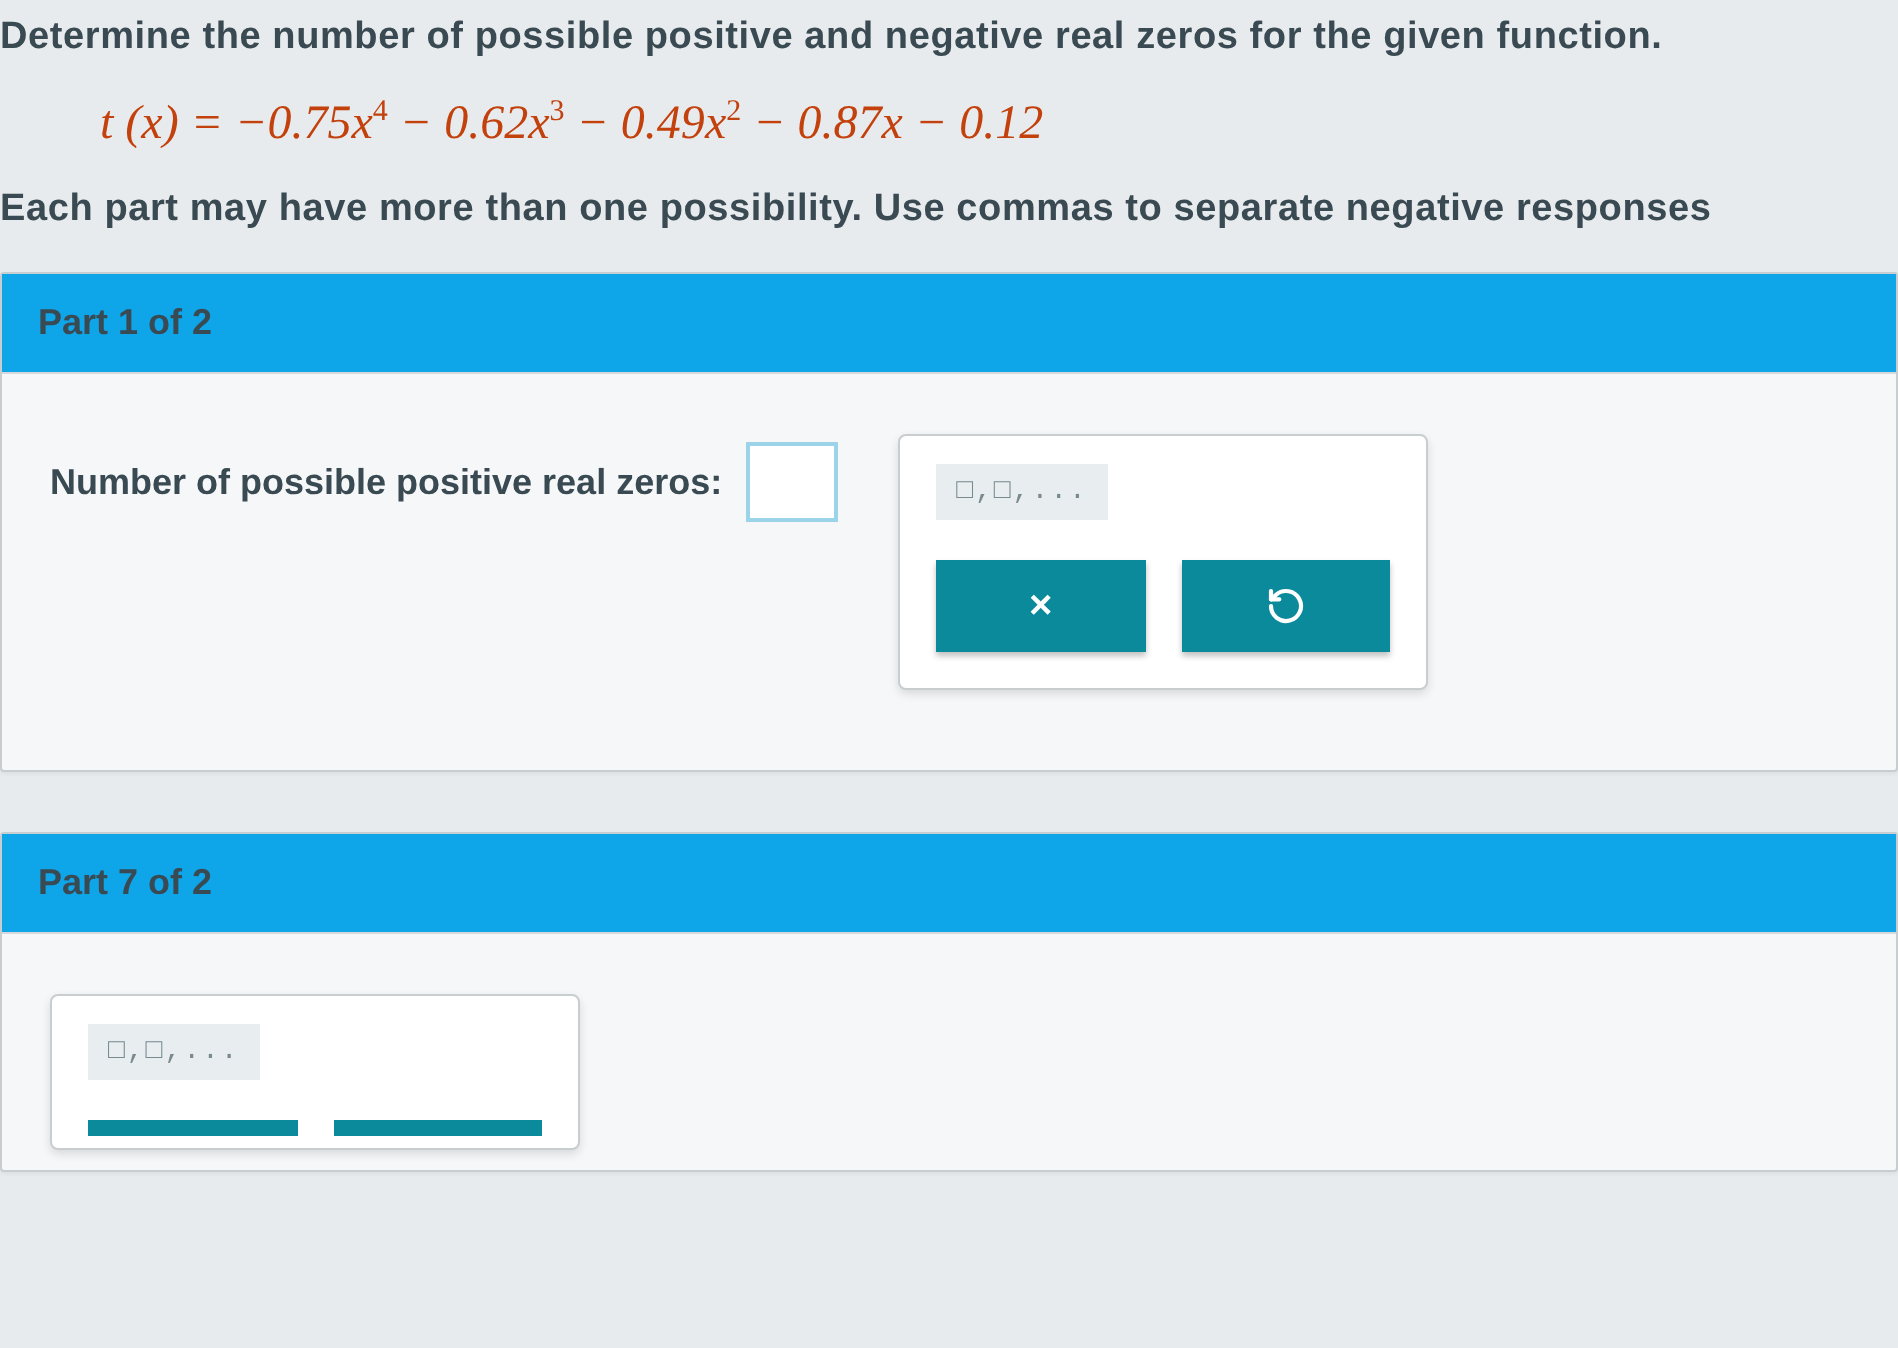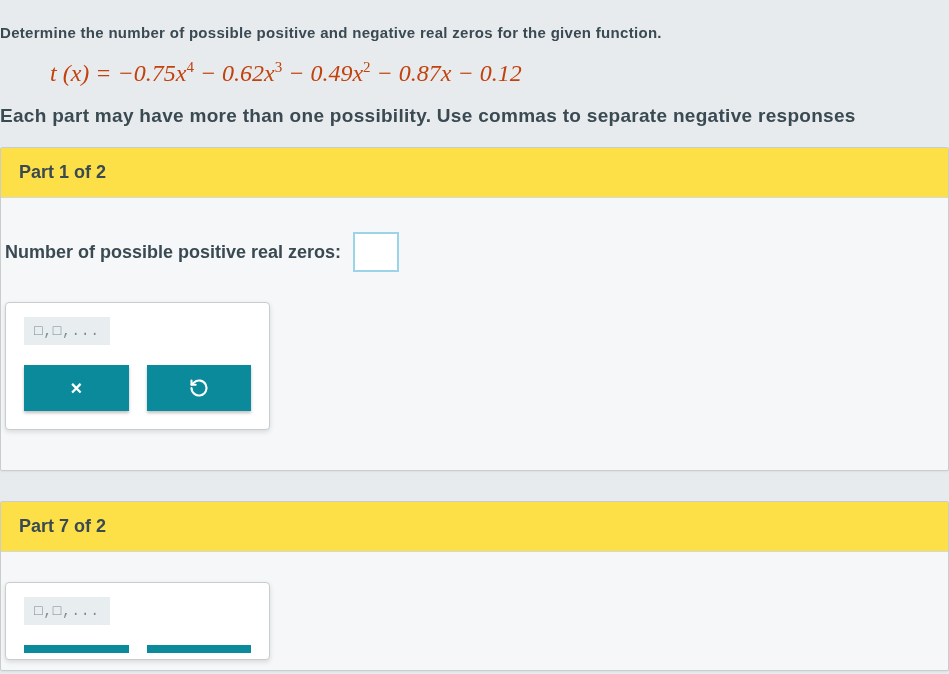--- a/index.html
+++ b/index.html
@@ -9,23 +9,23 @@
     }
     body {
       font-family: Arial, Helvetica, sans-serif;
       background: #e8ebed;
       width: 949px;
       height: 674px;
       overflow: hidden;
       color: #3a4a52;
     }
     .instruction {
-      font-size: 15px;
+      font-size: 19px;
       font-weight: bold;
-      padding: 24px 0 10px 0;
+      padding: 8px 0 10px 0;
       letter-spacing: 0.3px;
     }
     .equation {
       font-family: 'Times New Roman', serif;
       font-size: 24px;
       font-style: italic;
       padding: 8px 0 18px 50px;
       color: #c2410c;
     }
     .equation sup {
@@ -39,33 +39,32 @@
       letter-spacing: 0.3px;
     }
     .part-container {
       background: #f5f7f8;
       border: 1px solid #c8cdd0;
       border-radius: 2px;
       margin-bottom: 30px;
       box-shadow: 0 1px 2px rgba(0,0,0,0.05);
     }
     .part-header {
-      background: #fde047;
+      background: #0ea5e9;
       border-bottom: 1px solid #d5d9db;
       padding: 14px 18px;
       font-size: 18px;
       font-weight: bold;
       color: #3a4a52;
     }
     .part-body {
-      padding: 30px 20px 40px 4px;
+      padding: 30px 20px 40px 24px;
       display: flex;
       align-items: flex-start;
       gap: 30px;
-      flex-direction: column;
     }
     .question-row {
       display: flex;
       align-items: center;
       gap: 12px;
       padding-top: 4px;
     }
     .question-label {
       font-size: 18px;
       font-weight: bold;

